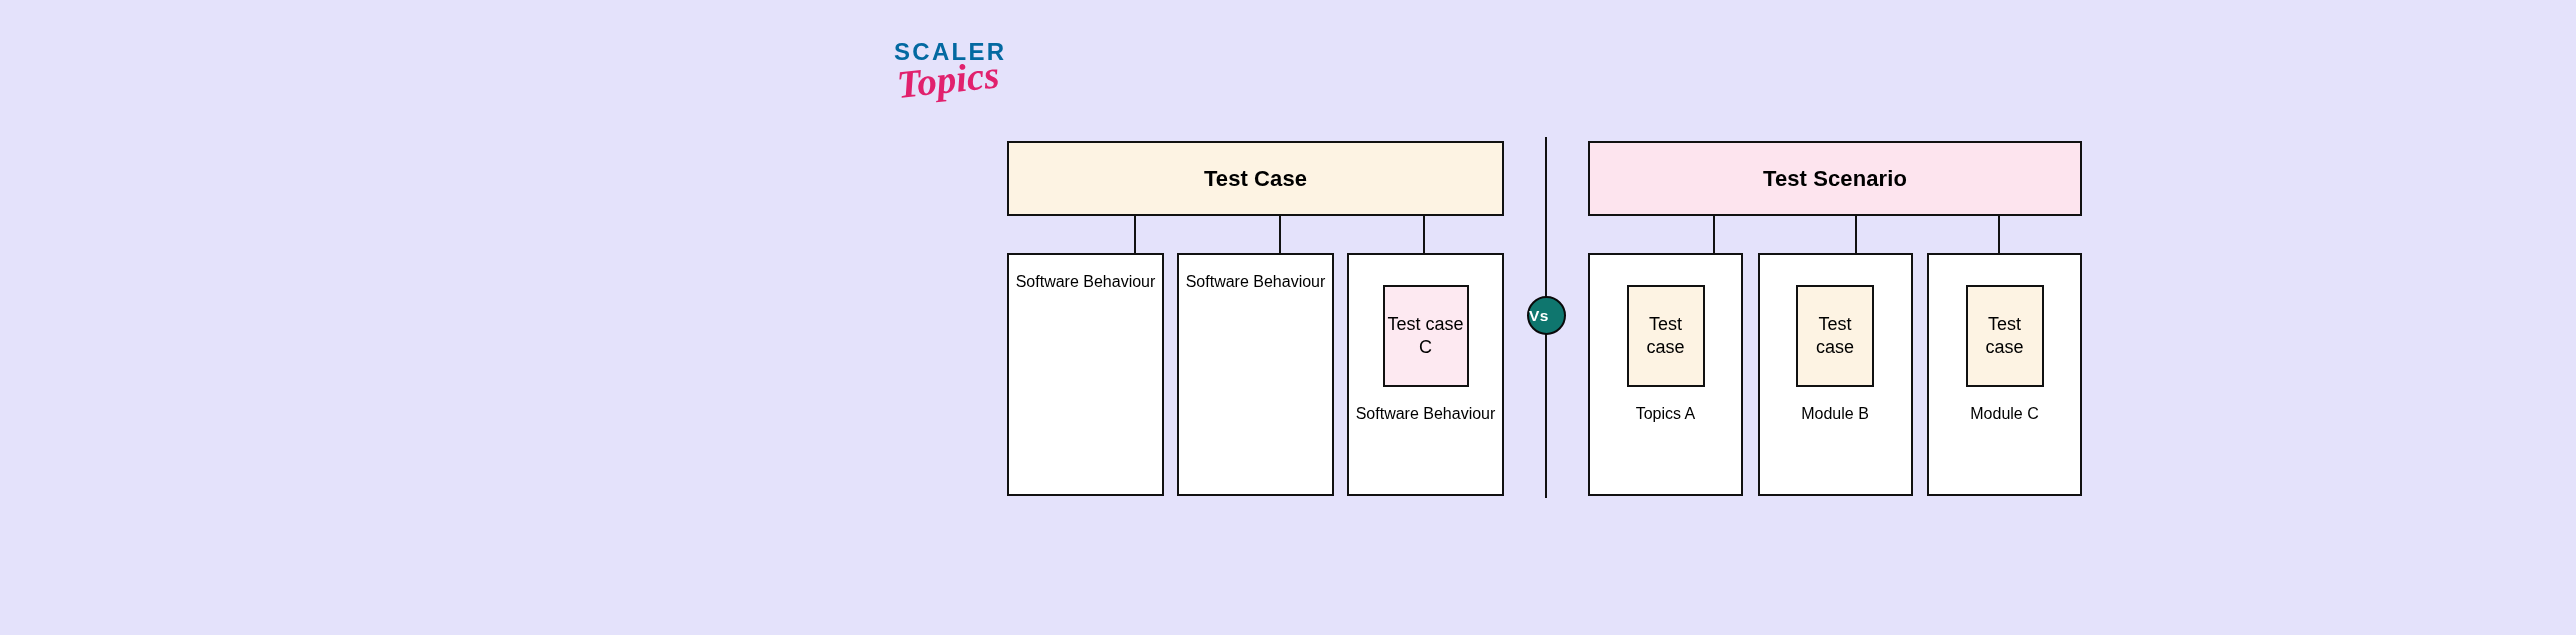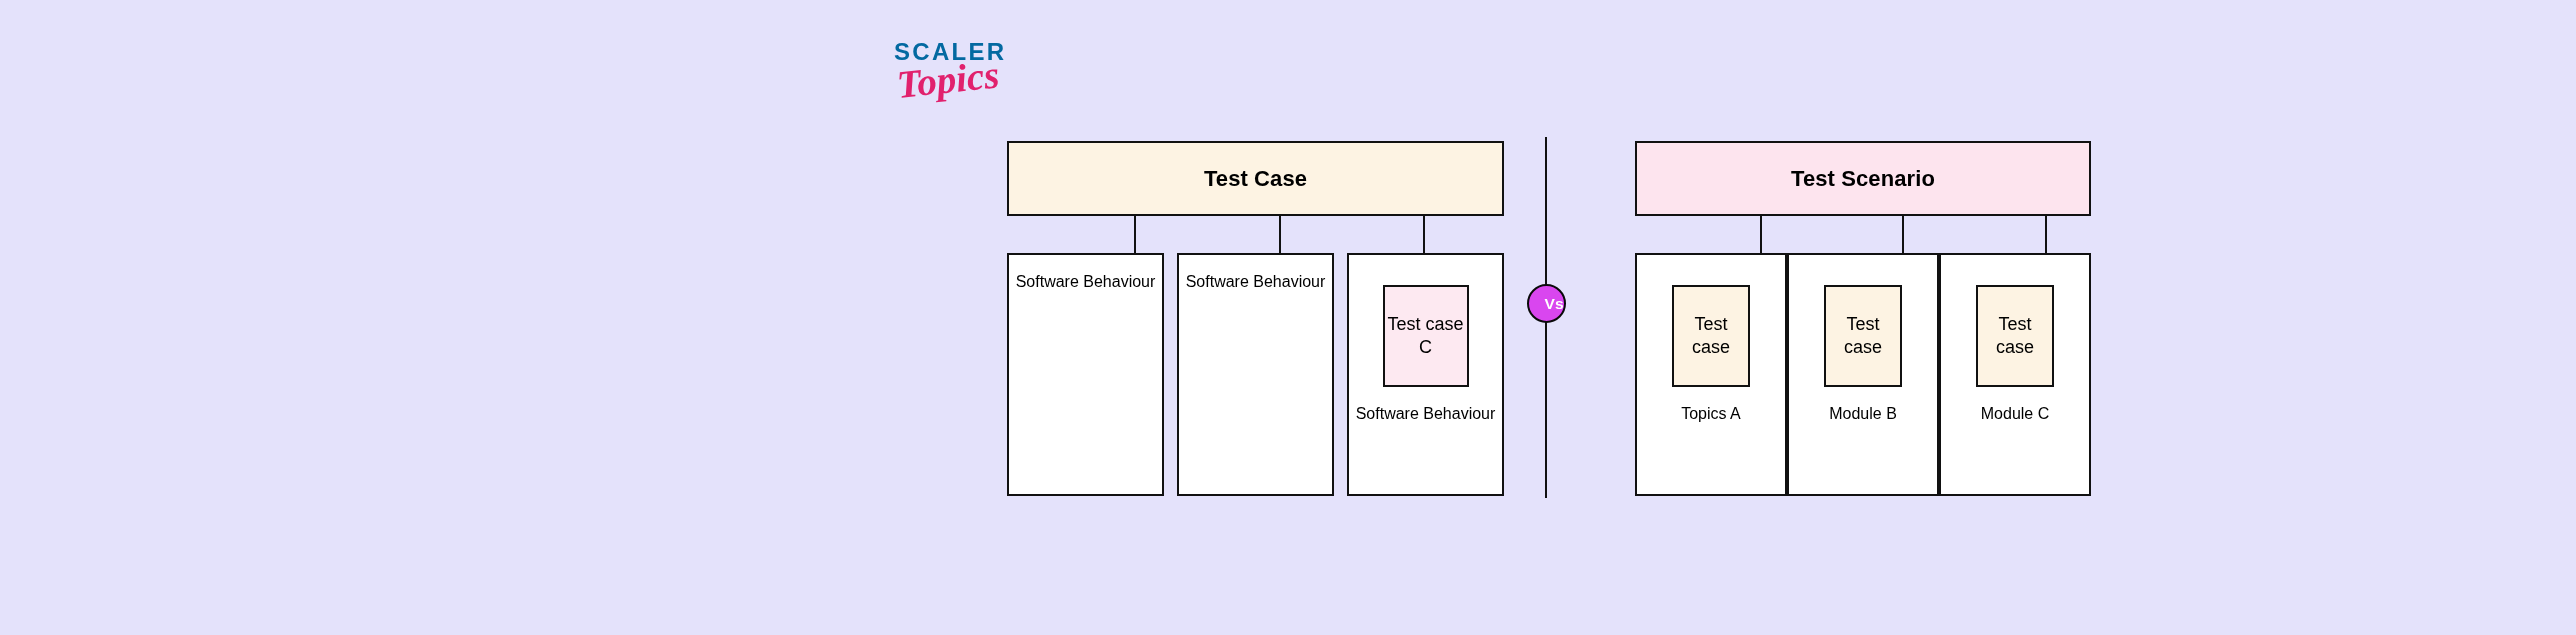--- a/index.html
+++ b/index.html
@@ -55,21 +55,21 @@
     width: 3091px;
     height: 636px;
   }
 
   .panel {
     position: absolute;
     top: 141px;
     height: 355px;
   }
   #panel-test-case   { left: 1007px; width: 497px; }
-  #panel-test-scenario { left: 1635px; width: 456px; }
+  #panel-test-scenario { left: 1588px; width: 494px; }
 
   .panel-header {
     position: absolute;
     left: 0;
     top: 0;
     width: 100%;
     height: 75px;
     box-sizing: border-box;
     border: 2.1px solid #111111;
     display: flex;
@@ -159,30 +159,30 @@
     position: absolute;
     left: 1545px;
     top: 137px;
     width: 2.1px;
     height: 361px;
     background: #111111;
   }
   #vs-badge {
     position: absolute;
     left: 1527px;
-    top: 284px;
+    top: 296px;
     width: 39px;
     height: 39px;
     box-sizing: border-box;
     border-radius: 50%;
-    background: #d946ef;
+    background: #0f766e;
     border: 2.6px solid #0a0a0a;
     display: flex;
     align-items: center;
-    justify-content: flex-end;
+    justify-content: flex-start;
   }
   #vs-badge .vs-label {
     font-family: "Liberation Sans", sans-serif;
     font-size: 15.5px;
     font-weight: bold;
     color: #ffffff;
     letter-spacing: 0.3px;
   }
 </style>
 </head>

